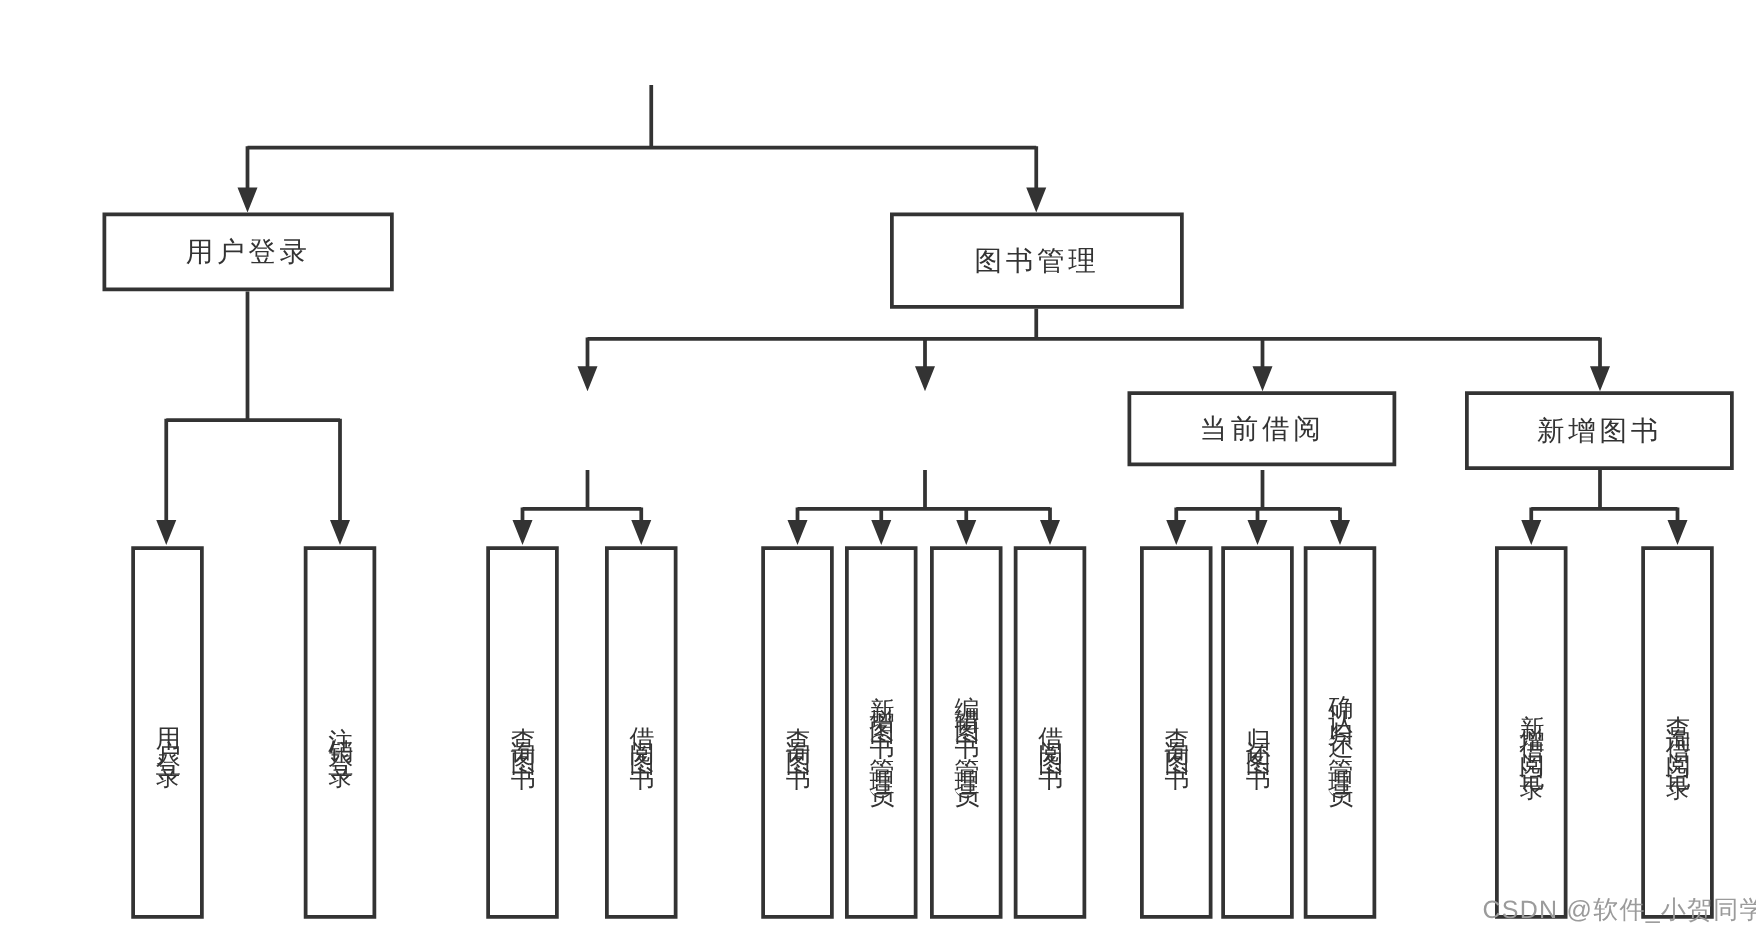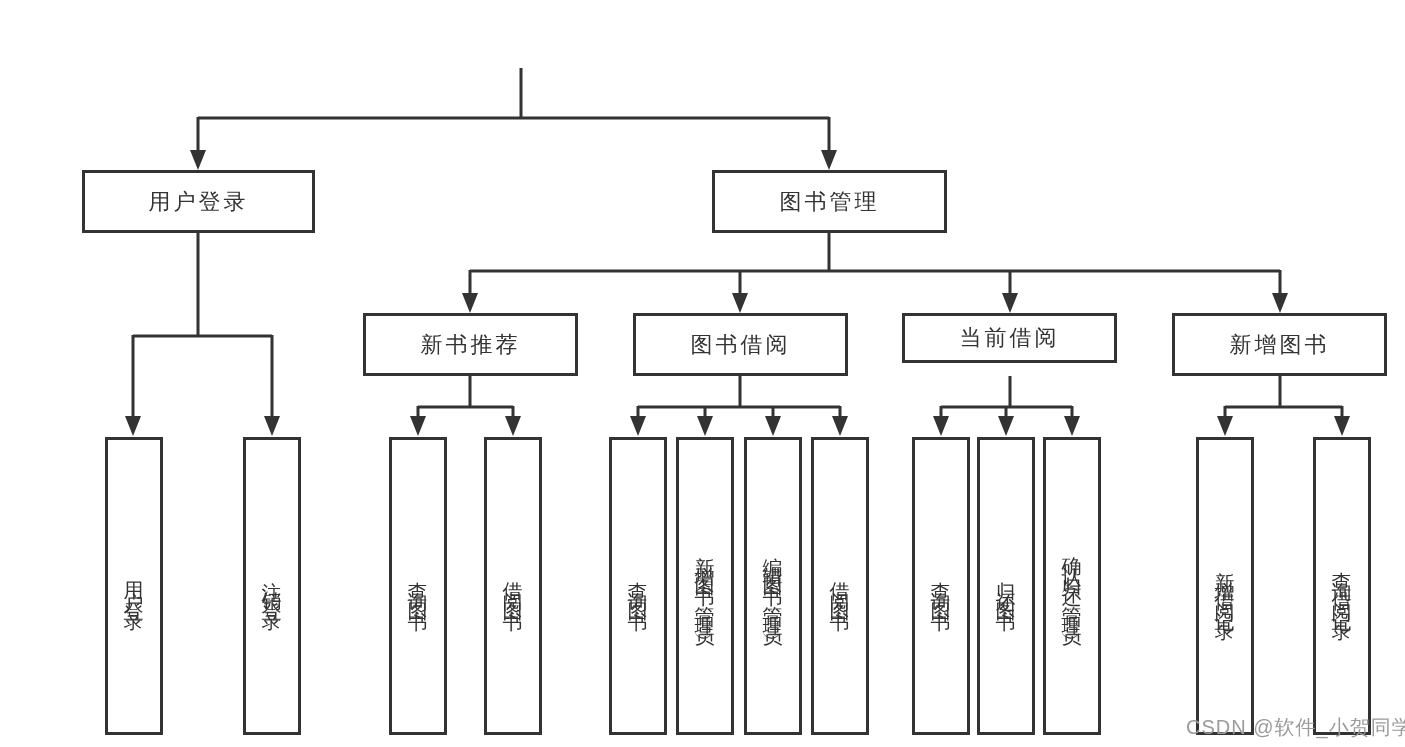--- a/index.html
+++ b/index.html
@@ -78,31 +78,25 @@
     <path fill="#333333" d="M933 416 L949 416 L941 436 Z M998 416 L1014 416 L1006 436 Z M1064 416 L1080 416 L1072 436 Z"></path>
 
     <path d="M1280 376 L1280 407 M1225 407 L1342 407 M1225 406 L1225 418 M1342 406 L1342 418" stroke="#333333" stroke-width="3"></path>
     <path fill="#333333" d="M1217 416 L1233 416 L1225 436 Z M1334 416 L1350 416 L1342 436 Z"></path>
   </svg>
 
 
   <div class="nbox" style="left:82px; top:170px; width:233px; height:63px;">
     <span class="hlabel">用户登录</span>
   </div>
-  <div class="nbox" style="left:712px; top:170px; width:235px; height:63px;">
+  <div class="nbox" style="left:712px; top:170px; width:235px; height:77px;">
     <span class="hlabel">图书管理</span>
   </div>
 
-  <div class="nbox" style="left:363px; top:313px; width:215px; height:63px;">
-    <span class="hlabel">新书推荐</span>
-  </div>
-  <div class="nbox" style="left:633px; top:313px; width:215px; height:63px;">
-    <span class="hlabel">图书借阅</span>
-  </div>
-  <div class="nbox" style="left:902px; top:313px; width:215px; height:50px;">
+  <div class="nbox" style="left:902px; top:313px; width:215px; height:60px;">
     <span class="hlabel">当前借阅</span>
   </div>
   <div class="nbox" style="left:1172px; top:313px; width:215px; height:63px;">
     <span class="hlabel">新增图书</span>
   </div>
 
   <div class="nbox vbox" style="left:105px; top:437px; width:58px; height:298px;">
     <span class="vlabel">用户登录</span>
   </div>
   <div class="nbox vbox" style="left:243px; top:437px; width:58px; height:298px;">

